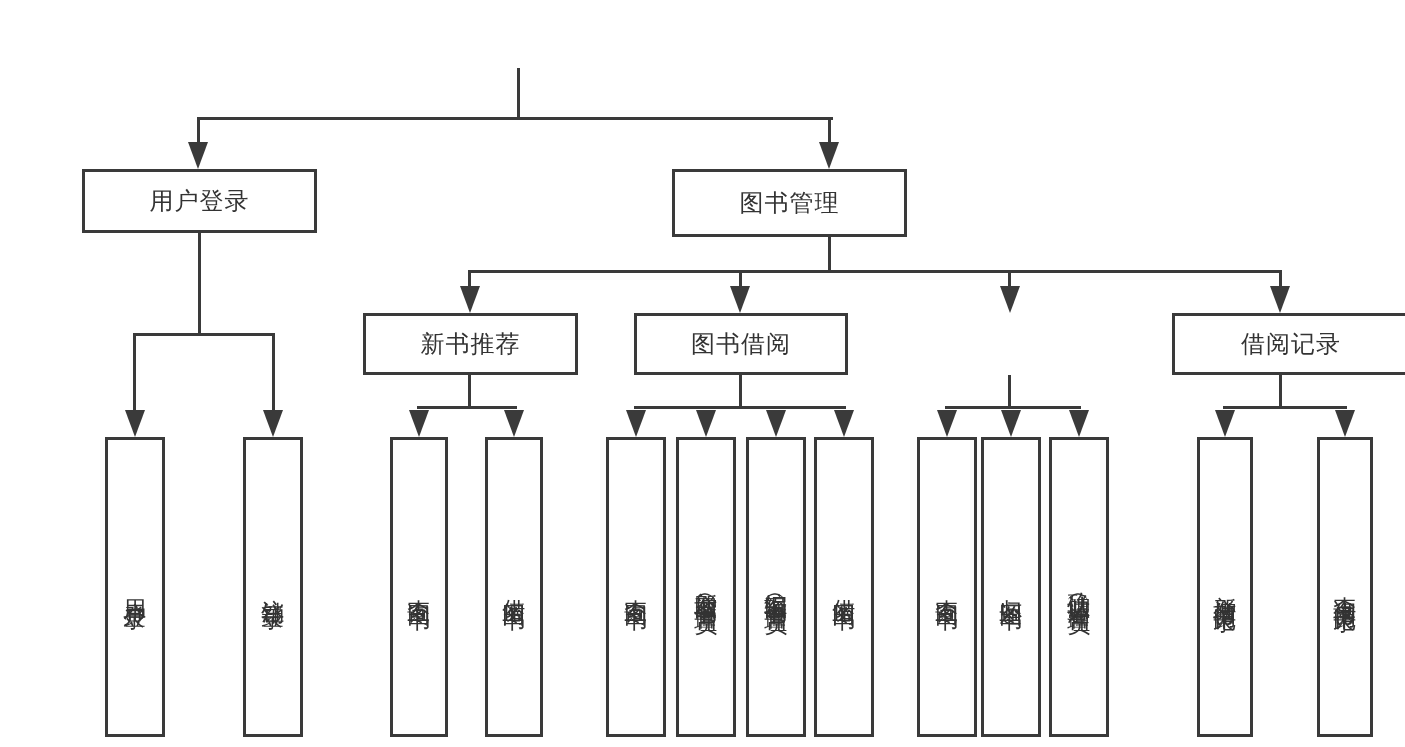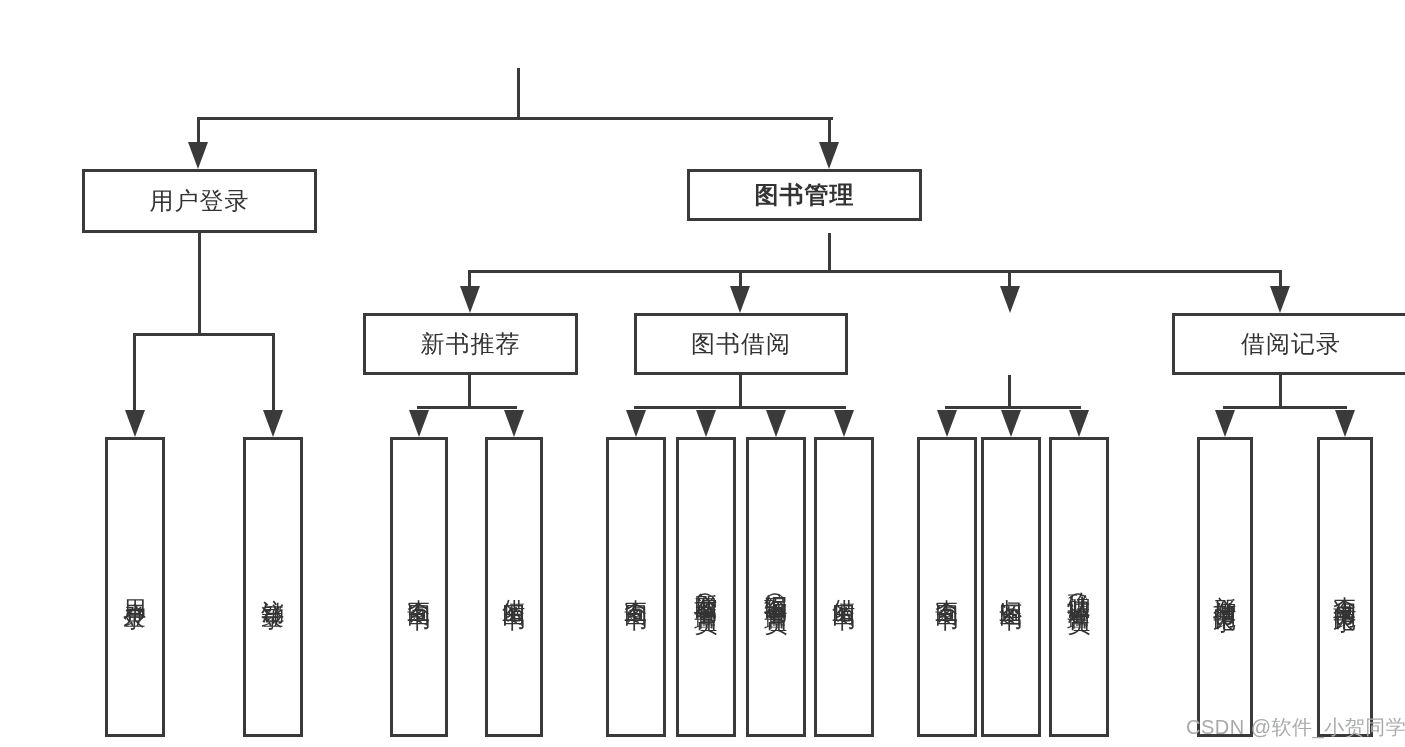--- a/index.html
+++ b/index.html
@@ -69,21 +69,21 @@
 
 
   <div class="vline" style="left:517px; top:68px; height:52px;"></div>
   <div class="hline" style="left:197px; top:117px; width:636px;"></div>
   <div class="vline" style="left:197px; top:117px; height:28px;"></div>
   <div class="vline" style="left:828px; top:117px; height:28px;"></div>
   <div class="arrow" style="left:188px; top:142px;"></div>
   <div class="arrow" style="left:819px; top:142px;"></div>
 
   <div class="box" style="left:82px; top:169px; width:235px; height:64px;">用户登录</div>
-  <div class="box" style="left:687px; top:169px; width:235px; height:52px;font-weight:bold;">图书管理</div>
+  <div class="box" style="left:672px; top:169px; width:235px; height:68px;">图书管理</div>
 
   <div class="vline" style="left:198px; top:233px; height:102px;"></div>
   <div class="hline" style="left:133px; top:333px; width:142px;"></div>
   <div class="vline" style="left:133px; top:333px; height:80px;"></div>
   <div class="vline" style="left:272px; top:333px; height:80px;"></div>
   <div class="arrow" style="left:125px; top:410px;"></div>
   <div class="arrow" style="left:263px; top:410px;"></div>
 
   <div class="vline" style="left:828px; top:233px; height:40px;"></div>
   <div class="hline" style="left:468px; top:270px; width:814px;"></div>
@@ -134,15 +134,14 @@
   <div class="box vtext" style="left:746px; top:437px; width:60px; height:300px;">编辑图书（管理员）</div>
   <div class="box vtext" style="left:814px; top:437px; width:60px; height:300px;">借阅图书</div>
 
   <div class="box vtext" style="left:917px; top:437px; width:60px; height:300px;">查询图书</div>
   <div class="box vtext" style="left:981px; top:437px; width:60px; height:300px;">归还图书</div>
   <div class="box vtext" style="left:1049px; top:437px; width:60px; height:300px;">确认归还（管理员）</div>
 
   <div class="box vtext" style="left:1197px; top:437px; width:56px; height:300px;">新增借阅记录</div>
   <div class="box vtext" style="left:1317px; top:437px; width:56px; height:300px;">查询借阅记录</div>
 
-  <div class="watermark">CSDN @软件_小贺同学</div>
 
 </div>
 
 </body></html>

